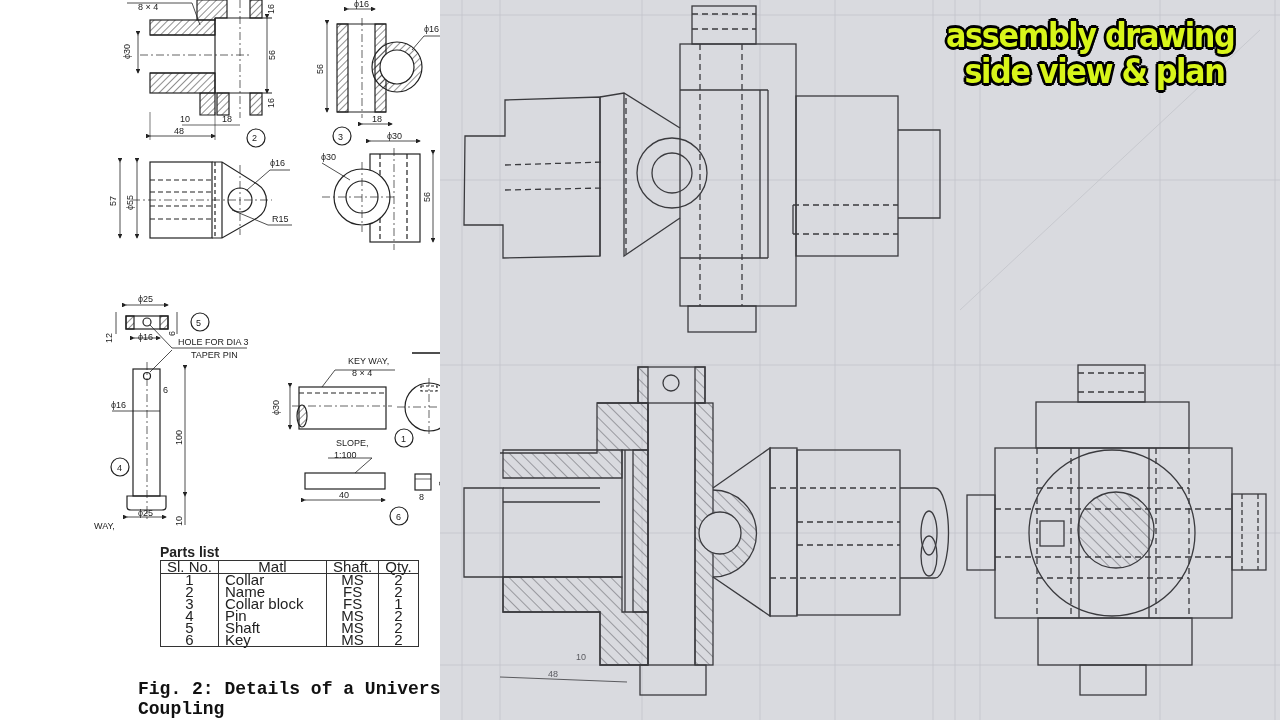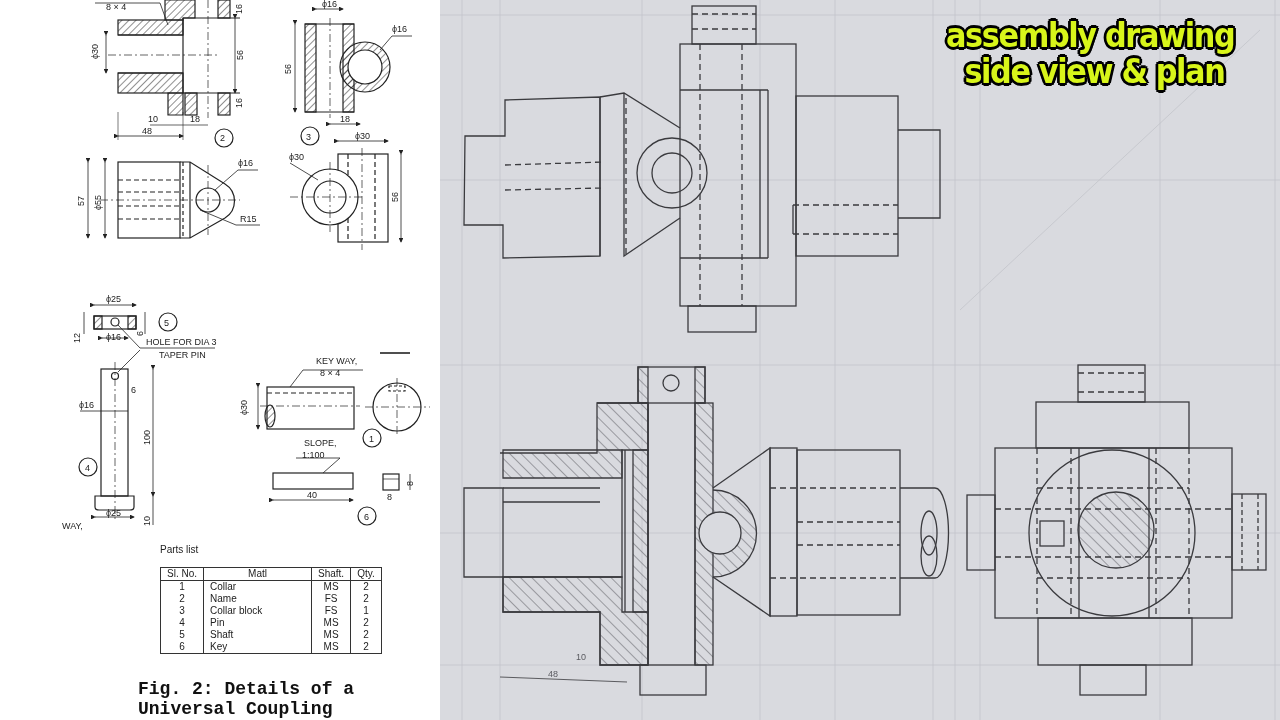--- a/index.html
+++ b/index.html
@@ -1,22 +1,22 @@
 <!DOCTYPE html>
 <html><head>
 <meta charset="utf-8">
 <style>
   html,body{margin:0;padding:0;}
   body{width:1280px;height:720px;overflow:hidden;position:relative;background:#fff;font-family:"Liberation Sans",sans-serif;}
-  .left{position:absolute;left:0;top:0;width:440px;height:558px;background:#fff;}
+  .left{position:absolute;left:0;top:0;width:440px;height:558px;background:#fff;padding-left:32px;}
   .right{position:absolute;left:440px;top:0;width:840px;height:720px;background:#d9dadf;}
   svg text{font-family:"Liberation Sans",sans-serif;}
   .parts{position:absolute;left:160px;top:544px;}
-  .parts-title{font-size:10px;color:#222;margin-bottom:12px;}
-  table.pl{border-collapse:collapse;font-size:10px;color:#222;}
+  .parts-title{font-size:14px;color:#222;margin-bottom:0;font-weight:bold;}
+  table.pl{border-collapse:collapse;font-size:15px;color:#222;}
   table.pl th,table.pl td{border-left:1px solid #333;border-right:1px solid #333;padding:0 6px;line-height:12px;}
   table.pl th{border-top:1px solid #333;border-bottom:1px solid #333;font-weight:normal;}
   table.pl tr:last-child td{border-bottom:1px solid #333;}
   table.pl td.c{text-align:center;}
   .fig-caption{position:absolute;left:138px;top:679px;font-family:Liberation Mono, monospace;font-weight:bold;font-size:18px;color:#111;}
   .title-overlay{position:absolute;left:946px;top:18px;width:340px;font-family:"DejaVu Sans",sans-serif;font-weight:bold;font-size:33px;line-height:36px;color:#d8f51a;letter-spacing:-1.5px;transform:scaleX(0.92);transform-origin:left top;
     text-shadow:-2px -2px 0 #000,2px -2px 0 #000,-2px 2px 0 #000,2px 2px 0 #000,0 3px 0 #000,3px 0 0 #000,-3px 0 0 #000,0 -3px 0 #000;}
   .title-overlay div{white-space:nowrap;}
   .title-overlay .l2{padding-left:20px;}
 </style>

